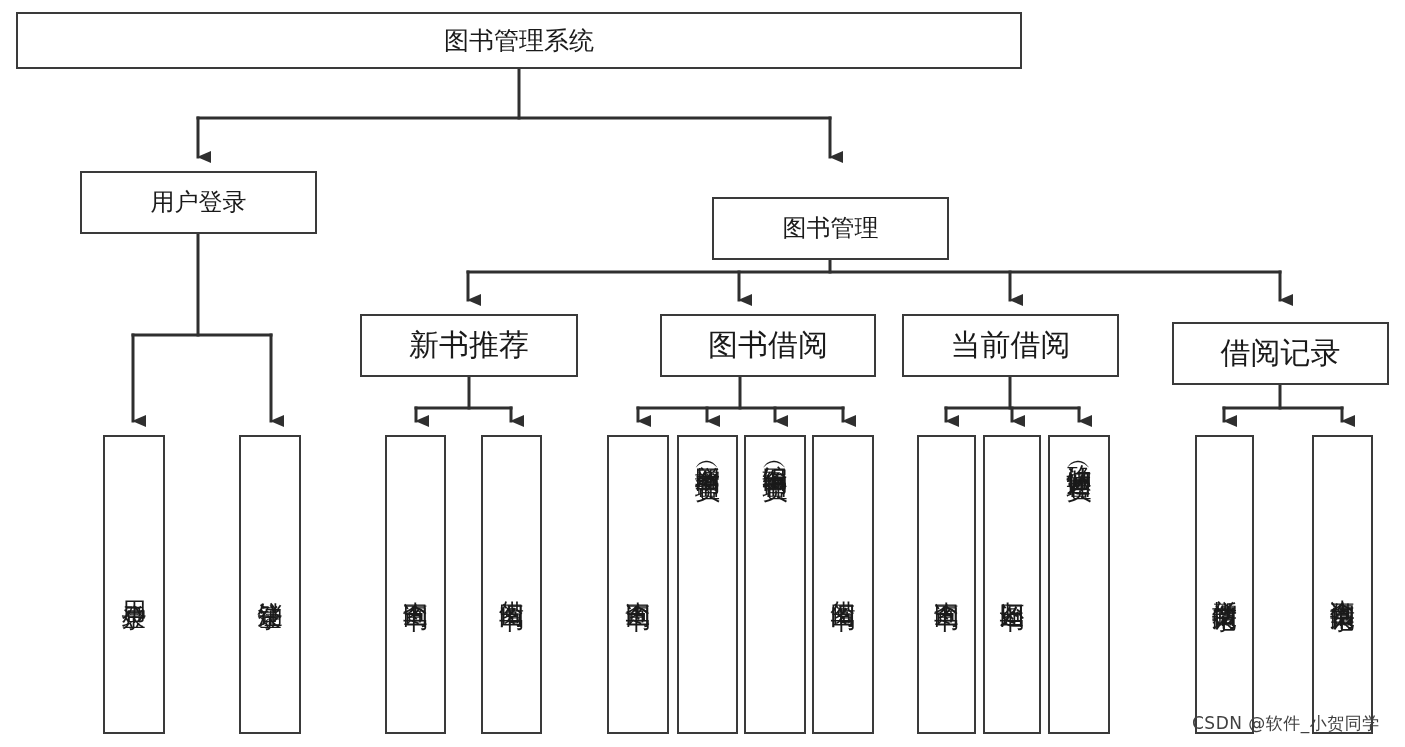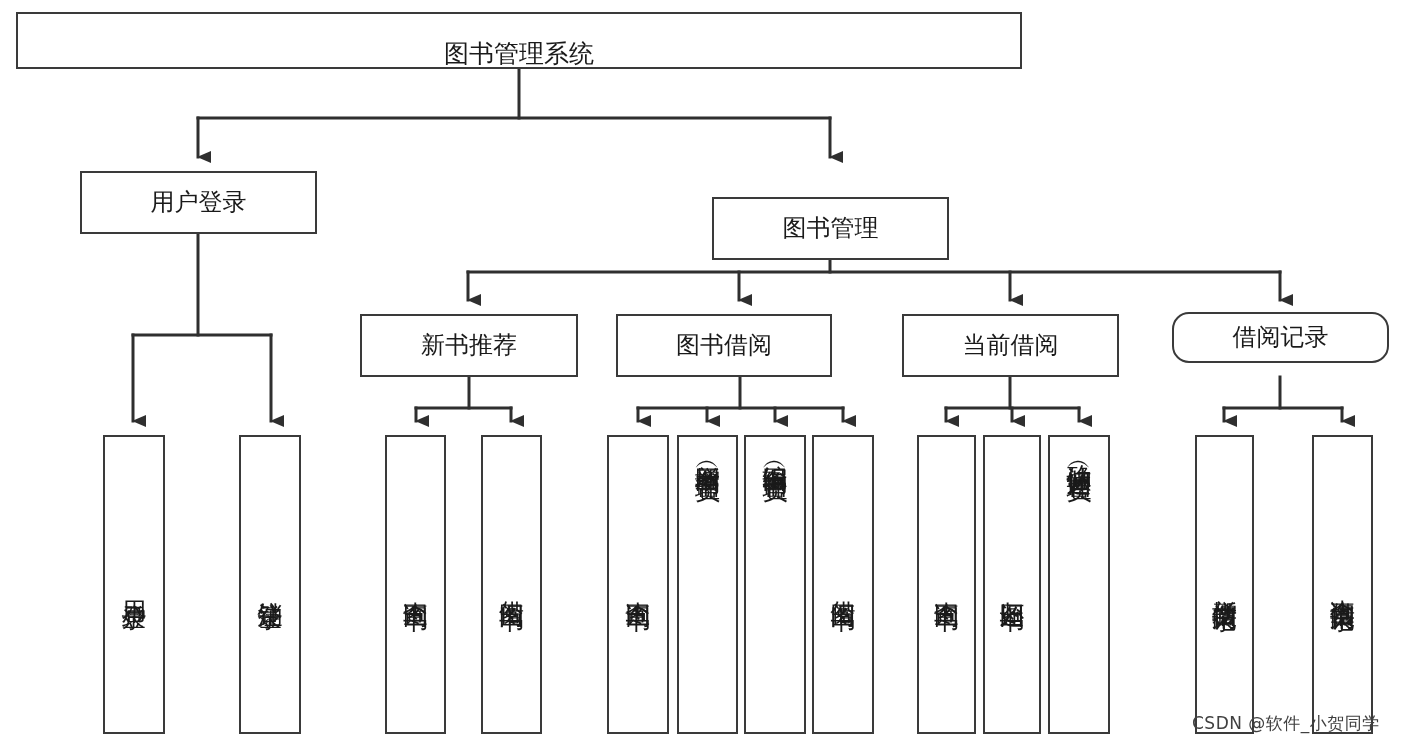--- a/index.html
+++ b/index.html
@@ -26,21 +26,21 @@
     border:2px solid #3a3a3a;
     background:#ffffff;
     display:flex;
     align-items:center;
     justify-content:center;
     color:#1a1a1a;
     z-index:2;
   }
   .node.root{ font-size:25px; }
   .node.lvl1{ font-size:24px; }
-  .node.lvl2{ font-size:24px;justify-content:center; }
+  .node.lvl2{ font-size:30px;justify-content:center; }
   .node .label{
     line-height:1.08;
     white-space:nowrap;
   }
   
   .node.leaf{
     align-items:flex-start;
     justify-content:center;
     padding-top:8px;
   }
@@ -115,41 +115,41 @@
       <path d="M1012,408 L1012,421" marker-end="url(#arrow)"></path>
       <path d="M1079,408 L1079,421" marker-end="url(#arrow)"></path>
 
       <path d="M1280,377 L1280,408"></path>
       <path d="M1224,408 L1342,408"></path>
       <path d="M1224,408 L1224,421" marker-end="url(#arrow)"></path>
       <path d="M1342,408 L1342,421" marker-end="url(#arrow)"></path>
     </g>
   </svg>
 
-  <div class="node root" style="left: 16px; top: 12px; width: 1006px; height: 57px; align-items: flex-end;">
+  <div class="node root" style="left: 16px; top: 12px; width: 1006px; height: 57px;">
     <span class="label">图书管理系统</span>
   </div>
 
   <div class="node lvl1" style="left: 80px; top: 171px; width: 237px; height: 63px;">
     <span class="label">用户登录</span>
   </div>
   <div class="node lvl1" style="left: 712px; top: 171px; width: 237px; height: 63px; margin-top: 26px;">
     <span class="label">图书管理</span>
   </div>
 
   <div class="node lvl2" style="left: 360px; top: 314px; width: 218px; height: 63px;">
     <span class="label">新书推荐</span>
   </div>
-  <div class="node lvl2" style="left: 616px; top: 314px; width: 216px; height: 63px;">
+  <div class="node lvl2" style="left: 660px; top: 314px; width: 216px; height: 63px;">
     <span class="label">图书借阅</span>
   </div>
   <div class="node lvl2" style="left: 902px; top: 314px; width: 217px; height: 63px;">
     <span class="label">当前借阅</span>
   </div>
-  <div class="node lvl2" style="left: 1172px; top: 312px; width: 217px; height: 51px; border-radius: 17px;">
+  <div class="node lvl2" style="left: 1172px; top: 322px; width: 217px; height: 63px;">
     <span class="label">借阅记录</span>
   </div>
 
   <div class="node leaf centered" style="left: 103px; top: 435px; width: 62px; height: 299px;">
     <span class="label">用户登录</span>
   </div>
   <div class="node leaf centered" style="left: 239px; top: 435px; width: 62px; height: 299px;">
     <span class="label">注销登录</span>
   </div>
   <div class="node leaf centered" style="left: 385px; top: 435px; width: 61px; height: 299px;">

